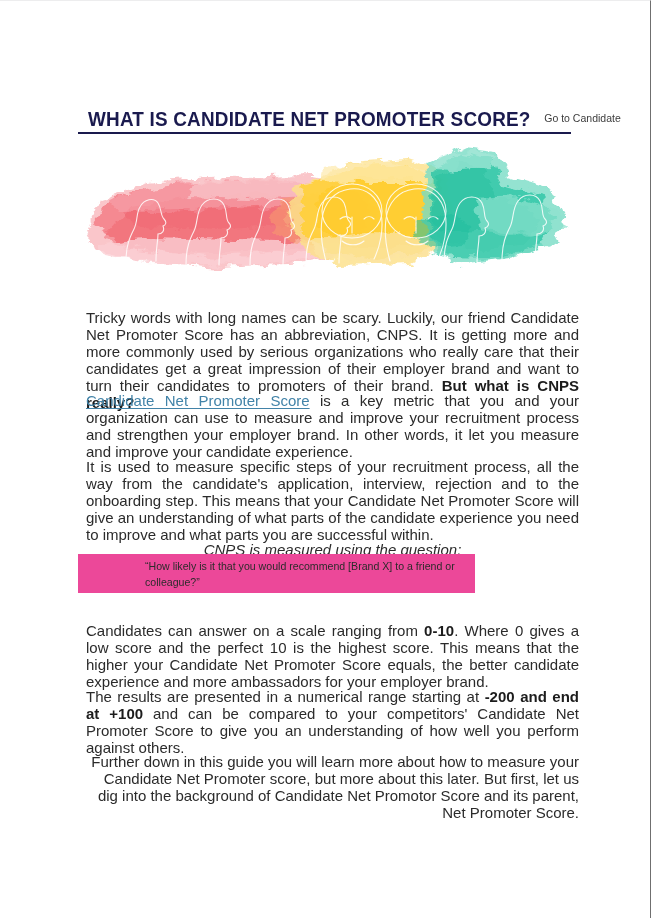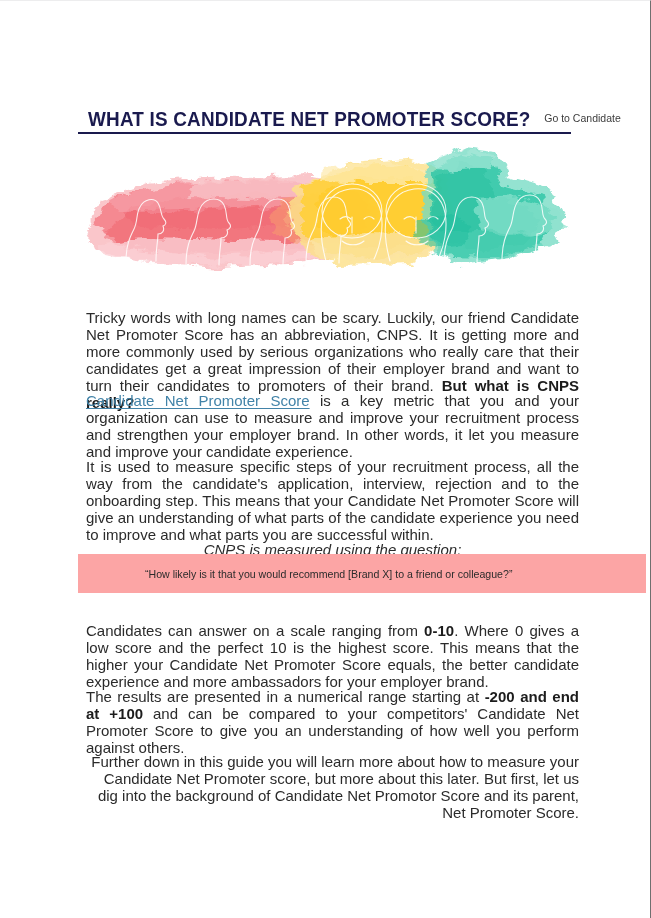--- a/index.html
+++ b/index.html
@@ -114,23 +114,23 @@
     text-decoration: underline;
     text-underline-offset: 2px;
     cursor: pointer;
   }
 
   
   .quote-box {
     position: absolute;
     left: 0;
     top: 553px;
-    width: 568px;
+    width: 397px;
     height: 39px;
-    background: #fca5a5;
+    background: #ec4899;
     box-sizing: border-box;
     display: flex;
     align-items: center;
   }
   .quote-text {
     margin: 0;
     padding-left: 67px;
     font-size: 10.6px;
     line-height: 16px;
     color: #2b2b2b;

